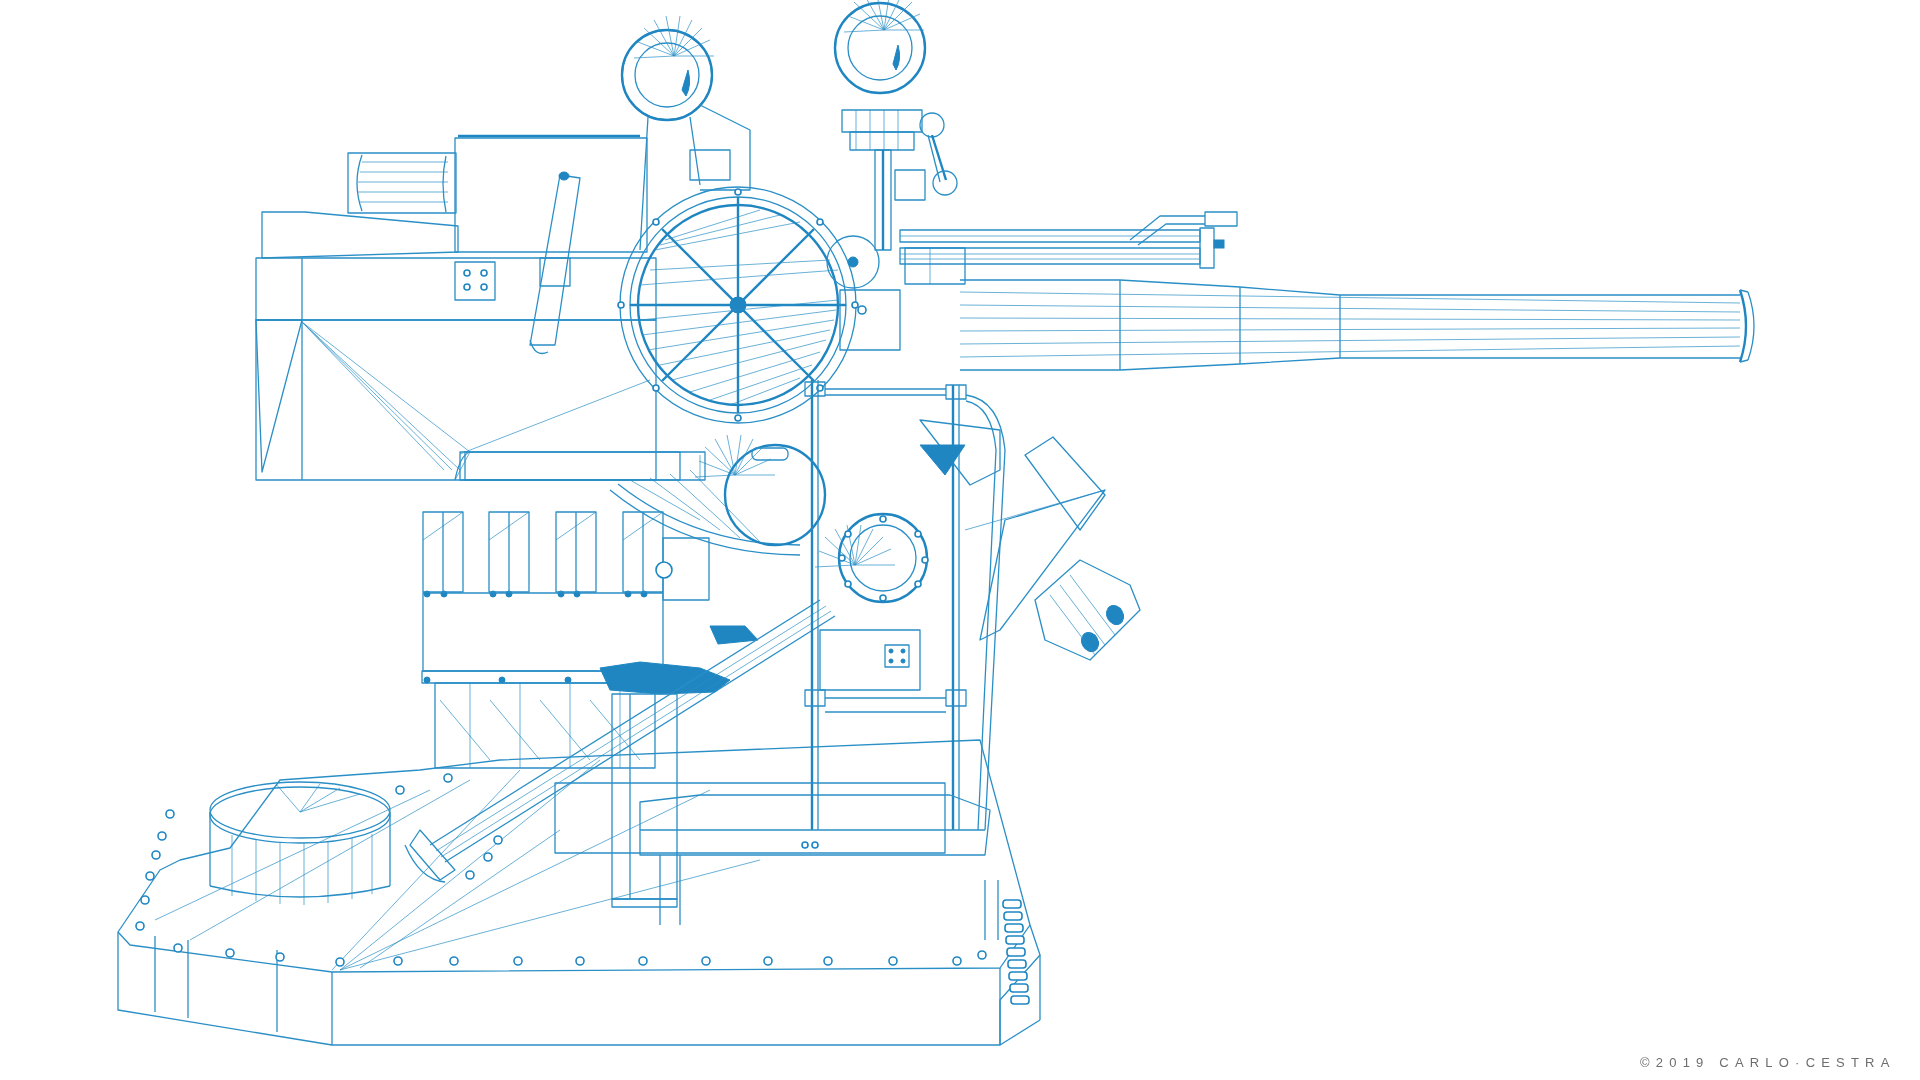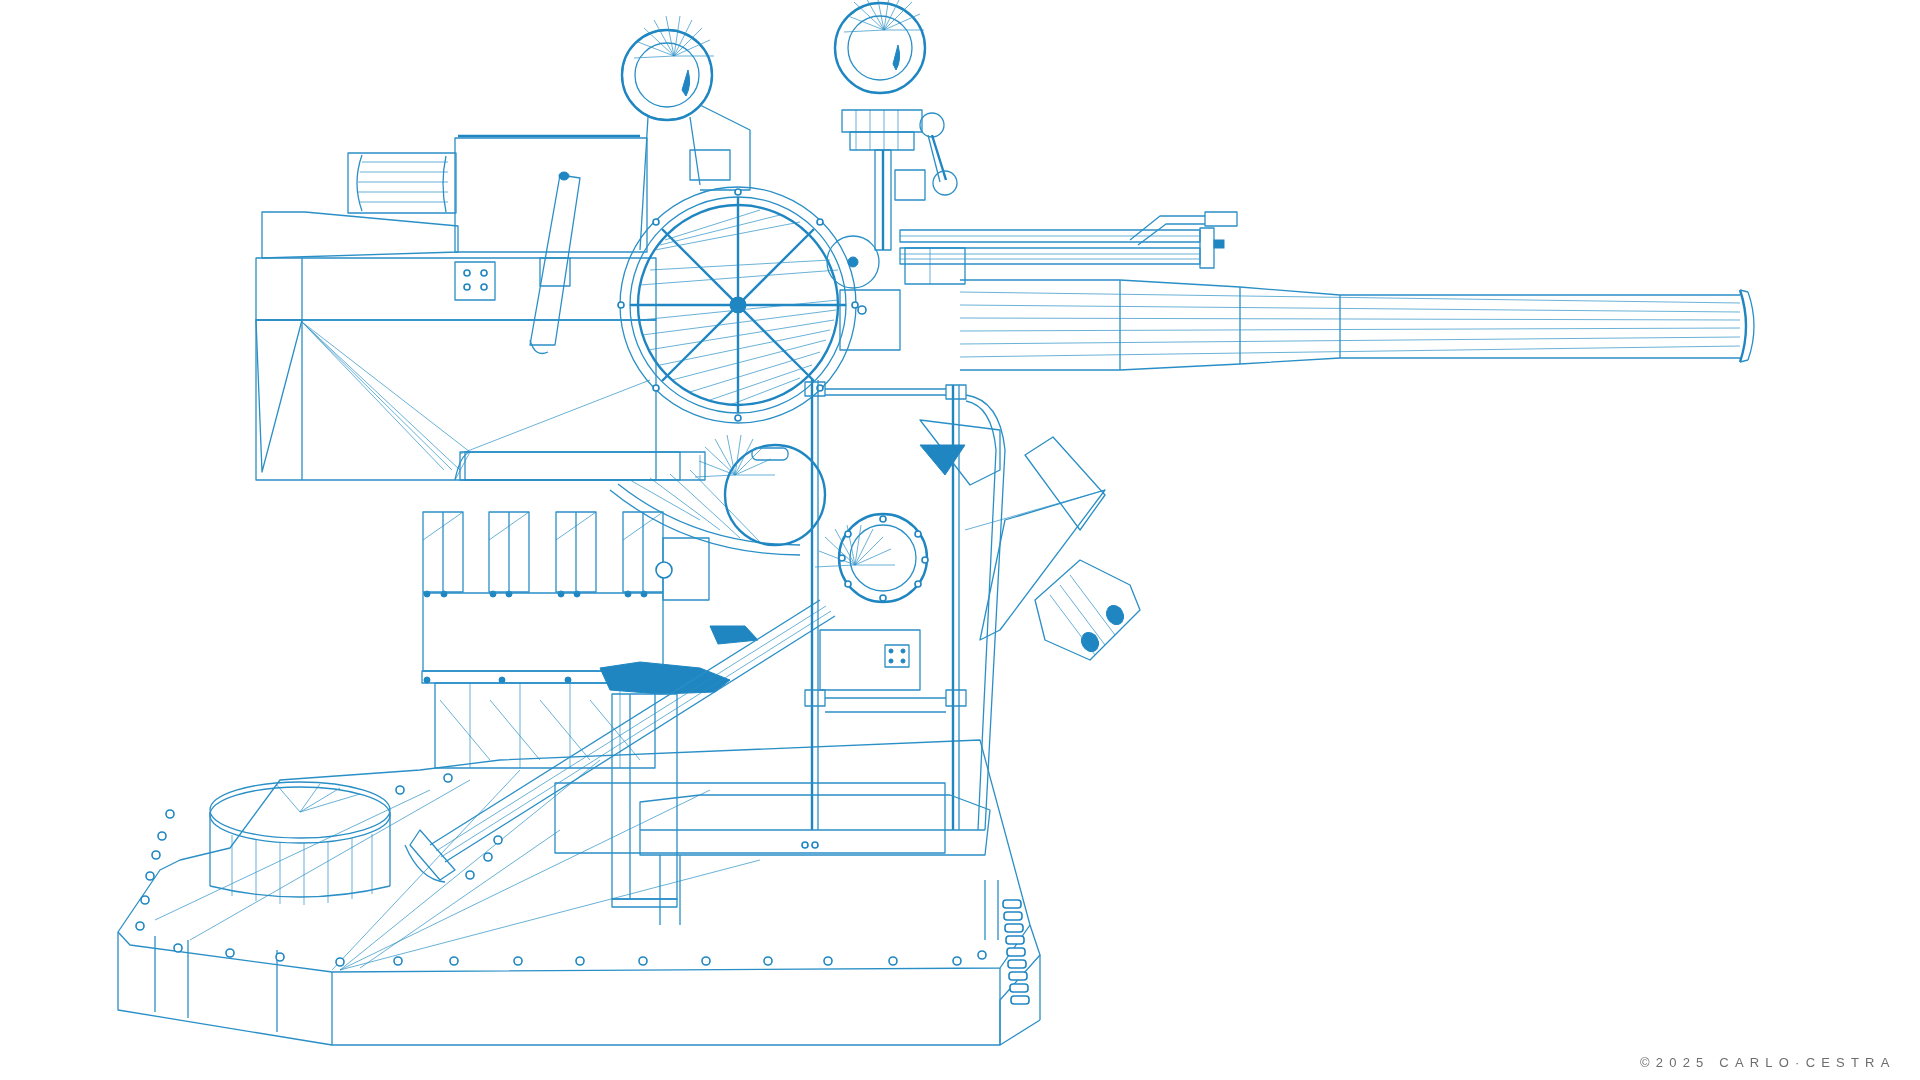--- a/index.html
+++ b/index.html
@@ -403,13 +403,13 @@
 
     <rect class="ln" x="820" y="630" width="100" height="60"></rect>
     <rect class="ln" x="885" y="645" width="24" height="22"></rect>
     <circle class="solid" cx="891" cy="651" r="2"></circle>
       <circle class="solid" cx="903" cy="651" r="2"></circle>
     <circle class="solid" cx="891" cy="661" r="2"></circle>
       <circle class="solid" cx="903" cy="661" r="2"></circle>
   </g>
 </svg>
 
-<div class="copyright">©2025 CARLO·CESTRA</div>
+<div class="copyright">©2019 CARLO·CESTRA</div>
 
 </body></html>

